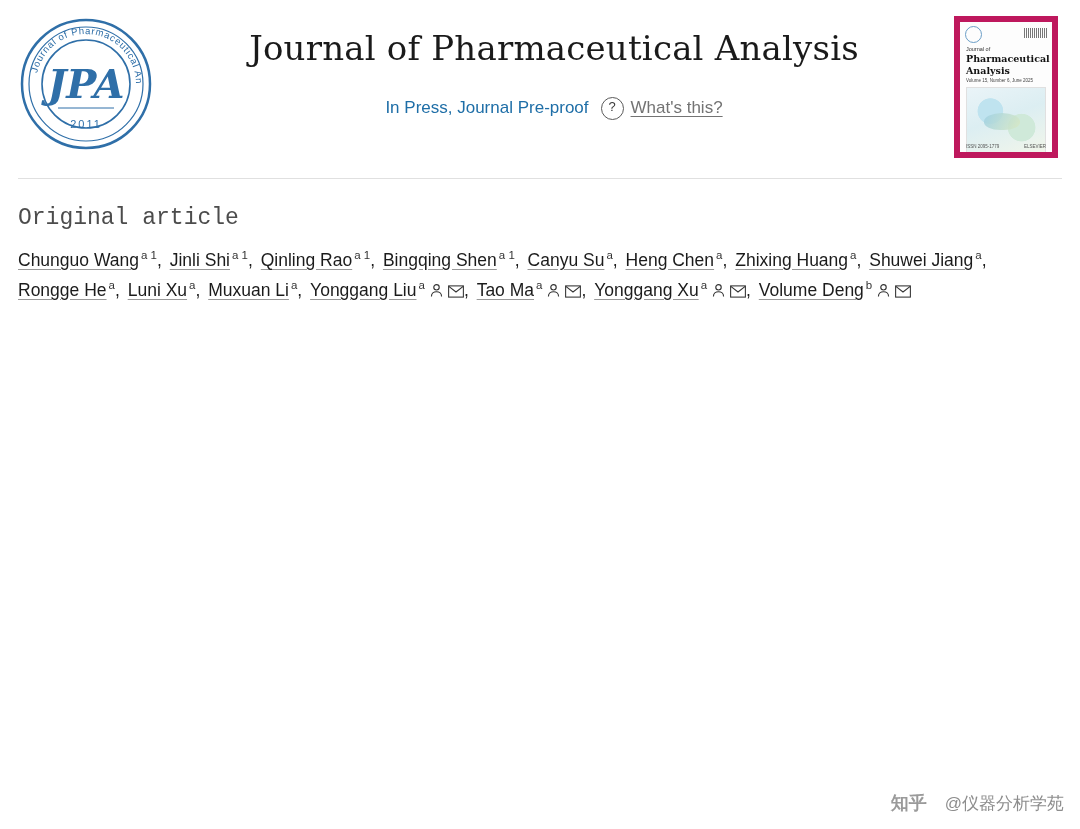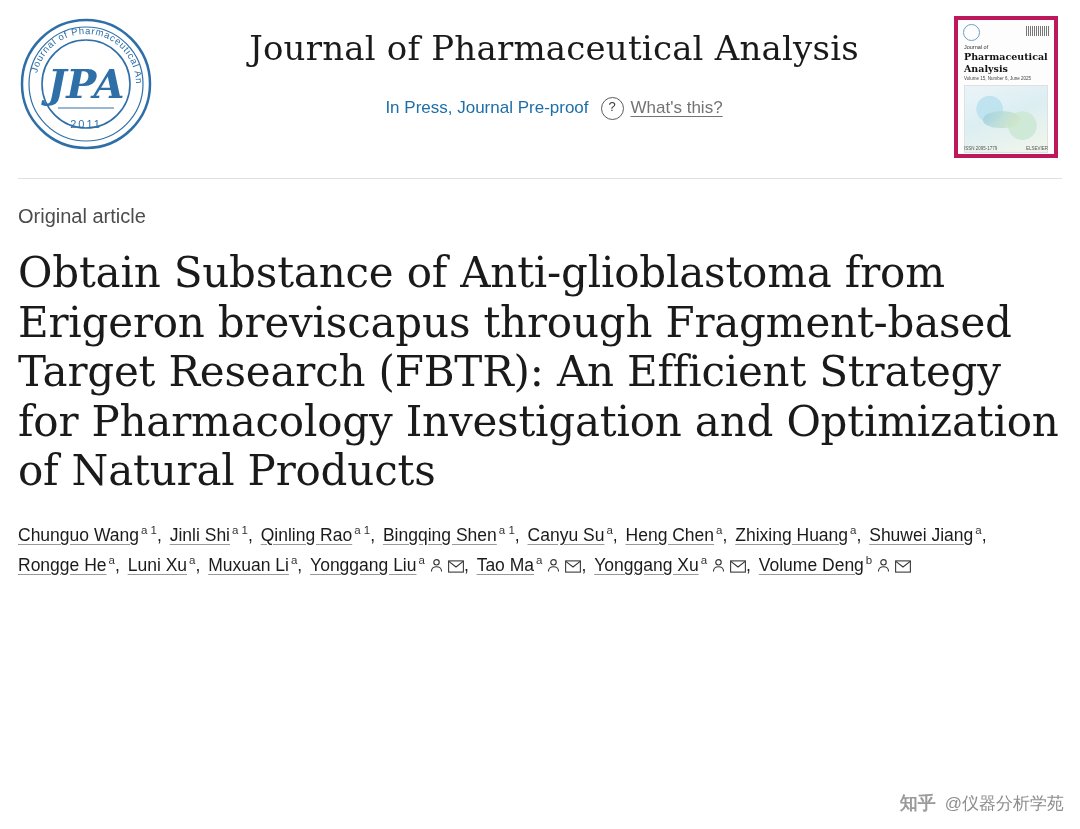--- a/index.html
+++ b/index.html
@@ -104,21 +104,21 @@
     color: #737373;
     text-decoration: underline;
     text-underline-offset: 3px;
   }
 
   
   .cover {
     width: 104px;
     height: 142px;
     flex: 0 0 104px;
-    border: 4px solid #be185d;
+    border: 6px solid #be185d;
     background: #fdfdfd;
     margin-top: 6px;
     margin-right: 4px;
     position: relative;
     box-sizing: border-box;
     overflow: hidden;
     font-size: 6px;
     color: #222;
     cursor: pointer;
   }
@@ -190,24 +190,24 @@
     background: #e0e0e0;
     margin: 8px 18px 0 18px;
   }
 
   
   .article {
     padding: 26px 18px 0 18px;
   }
 
   .article-type {
-    font-size: 20px;
+    font-size: 23px;
     color: #4c4c4c;
-    font-family: Liberation Sans, sans-serif;
-    margin-bottom: 20px;
+    font-family: Liberation Mono, monospace;
+    margin-bottom: 14px;
   }
 
   .article-title {
     font-family: "DejaVu Serif", "Liberation Serif", serif;
     font-size: 42px;
     line-height: 1.18;
     font-weight: 400;
     color: #1a1a1a;
     letter-spacing: -0.2px;
     margin: 0 0 24px 0;
@@ -250,21 +250,21 @@
 
   .comma { margin-right: 3px; }
 
   
   .watermark {
     position: absolute;
     right: 16px;
     bottom: 14px;
     display: flex;
     align-items: center;
-    gap: 9px;
+    gap: 18px;
     font-size: 17px;
     color: #8d8d8d;
     font-family: "Liberation Sans", sans-serif;
   }
   .watermark .zhihu {
     font-weight: 700;
     color: #9a9a9a;
     font-size: 18px;
   }
 </style>
@@ -331,21 +331,20 @@
         <span>ISSN 2095-1779</span>
         <span>ELSEVIER</span>
       </div>
     </div>
   </div>
 
   <div class="divider"></div>
 
   <div class="article">
     <div class="article-type">Original article</div>
-    <h1 class="article-title">Obtain Substance of Anti-glioblastoma from Erigeron breviscapus through Fragment-based Target Research (FBTR): An Efficient Strategy for Pharmacology Investigation and Optimization of Natural Products</h1>
     <div class="authors"><span class="author"><span class="author-name">Chunguo Wang</span><span class="sup">a 1</span></span><span class="comma">, </span><span class="author"><span class="author-name">Jinli Shi</span><span class="sup">a 1</span></span><span class="comma">, </span><span class="author"><span class="author-name">Qinling Rao</span><span class="sup">a 1</span></span><span class="comma">, </span><span class="author"><span class="author-name">Bingqing Shen</span><span class="sup">a 1</span></span><span class="comma">, </span><span class="author"><span class="author-name">Canyu Su</span><span class="sup">a</span></span><span class="comma">, </span><span class="author"><span class="author-name">Heng Chen</span><span class="sup">a</span></span><span class="comma">, </span><span class="author"><span class="author-name">Zhixing Huang</span><span class="sup">a</span></span><span class="comma">, </span><span class="author"><span class="author-name">Shuwei Jiang</span><span class="sup">a</span></span><span class="comma">, </span><span class="author"><span class="author-name">Rongge He</span><span class="sup">a</span></span><span class="comma">, </span><span class="author"><span class="author-name">Luni Xu</span><span class="sup">a</span></span><span class="comma">, </span><span class="author"><span class="author-name">Muxuan Li</span><span class="sup">a</span></span><span class="comma">, </span><span class="author"><span class="author-name">Yonggang Liu</span><span class="sup">a</span><span class="person-icon"><svg width="15" height="15" viewBox="0 0 16 16">
               <circle cx="8" cy="4.6" r="2.9" fill="none" stroke="#333" stroke-width="1.2"></circle>
               <path d="M2.6 14.4c0-3.1 2.4-5.1 5.4-5.1s5.4 2 5.4 5.1" fill="none" stroke="#333" stroke-width="1.2"></path>
             </svg></span><span class="mail-icon"><svg width="16" height="13" viewBox="0 0 18 14">
               <rect x="0.7" y="0.7" width="16.6" height="12.6" fill="none" stroke="#333" stroke-width="1.2"></rect>
               <path d="M0.9 1.2 L9 7.6 L17.1 1.2" fill="none" stroke="#333" stroke-width="1.2"></path>
             </svg></span></span><span class="comma">, </span><span class="author"><span class="author-name">Tao Ma</span><span class="sup">a</span><span class="person-icon"><svg width="15" height="15" viewBox="0 0 16 16">
               <circle cx="8" cy="4.6" r="2.9" fill="none" stroke="#333" stroke-width="1.2"></circle>
               <path d="M2.6 14.4c0-3.1 2.4-5.1 5.4-5.1s5.4 2 5.4 5.1" fill="none" stroke="#333" stroke-width="1.2"></path>
             </svg></span><span class="mail-icon"><svg width="16" height="13" viewBox="0 0 18 14">

